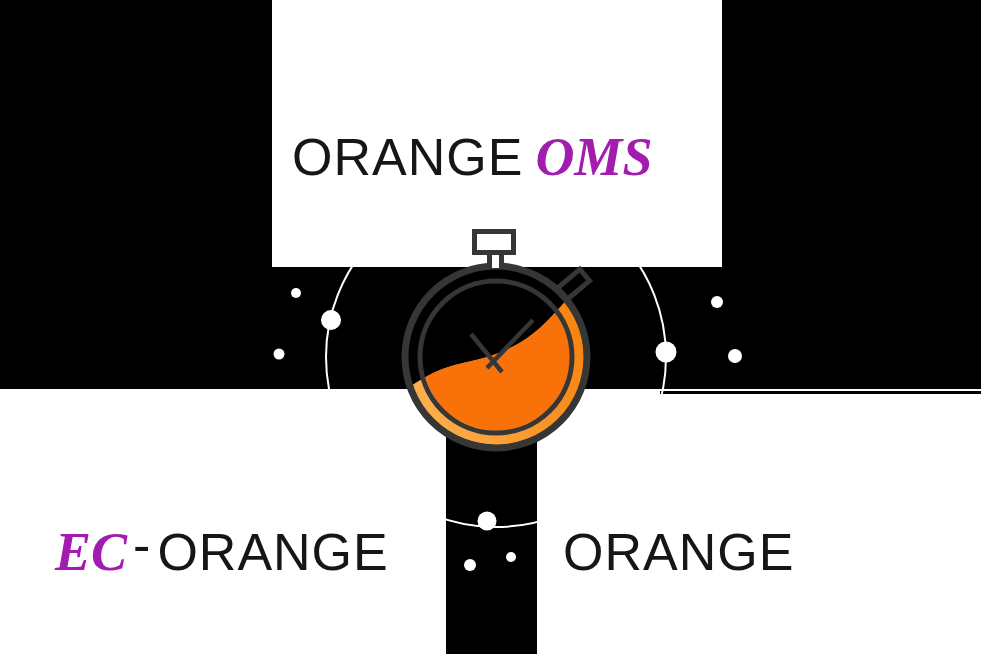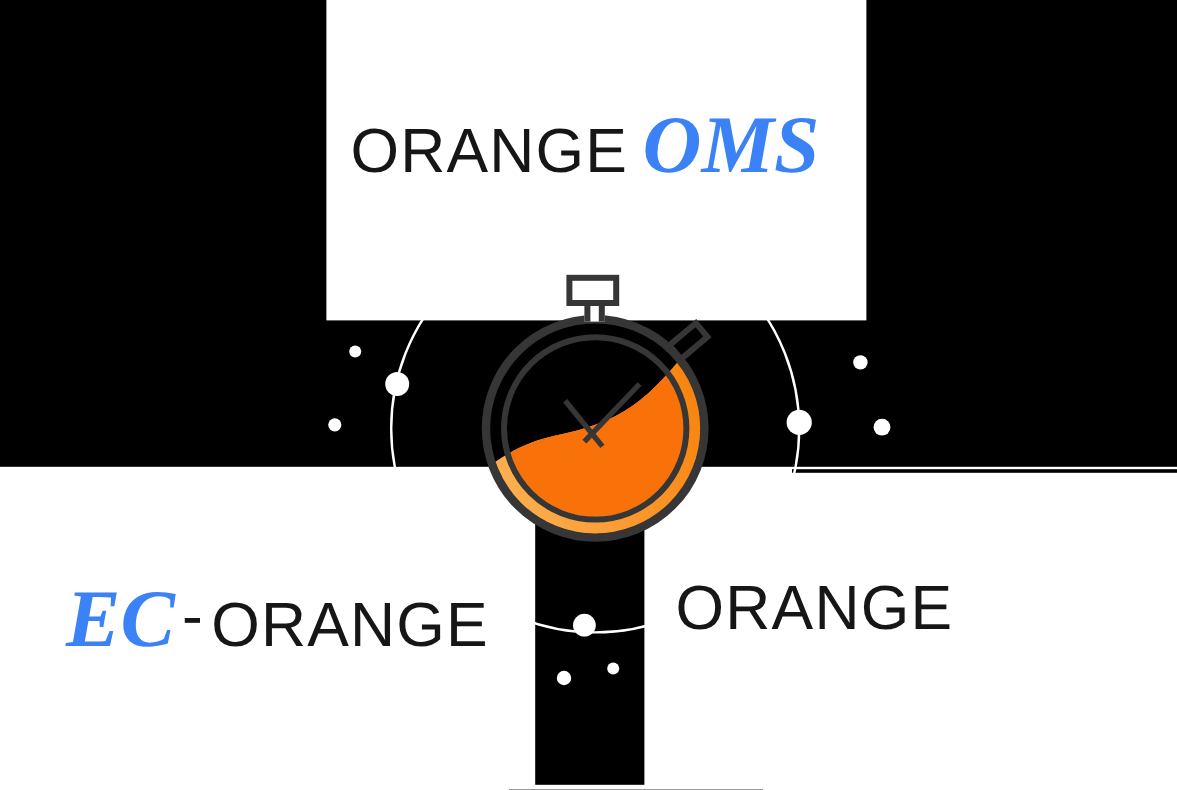--- a/index.html
+++ b/index.html
@@ -12,25 +12,25 @@
   .strip{position:absolute;left:446px;top:389px;width:91px;height:265px;background:#000;z-index:1;}
   .hline{position:absolute;left:660px;top:391px;width:321px;height:3px;background:#000;z-index:1;}
   .decor-svg{position:absolute;left:0;top:0;width:981px;height:658px;z-index:2;}
   .top-card{position:absolute;left:272px;top:0;width:450px;height:267px;background:#ffffff;z-index:3;}
   .lockup{position:absolute;display:flex;align-items:baseline;white-space:nowrap;z-index:3;}
   .lockup-top{left:20px;top:86px;}   
   .lockup-ec{left:55px;top:481px;justify-content:space-between;}
   .lockup-pos{left:563px;top:481px;}
   .sans{
     font-family:"Liberation Sans", sans-serif;
-    font-size:52px;font-weight:400;line-height:1;letter-spacing:1px;color:#161616;
+    font-size:52px;font-weight:400;line-height:1;letter-spacing:1px;color:#161616;margin-top:45px;
   }
   .serif{
     font-family:"Liberation Serif","DejaVu Serif",serif;
-    font-style:italic;font-weight:700;font-size:68px;line-height:1;color:#3b82f6;
+    font-style:italic;font-weight:700;font-size:54px;line-height:1;color:#a21caf;
     letter-spacing:0;
   }
   .gap-l{margin-left:12px;}
   .gap-s{margin-left:6px;}
   .dash{position:relative;top:-7px;}
   .watch-svg{position:absolute;left:0;top:0;width:981px;height:658px;z-index:4;pointer-events:none;}
 </style>
 </head>
 <body>
 

